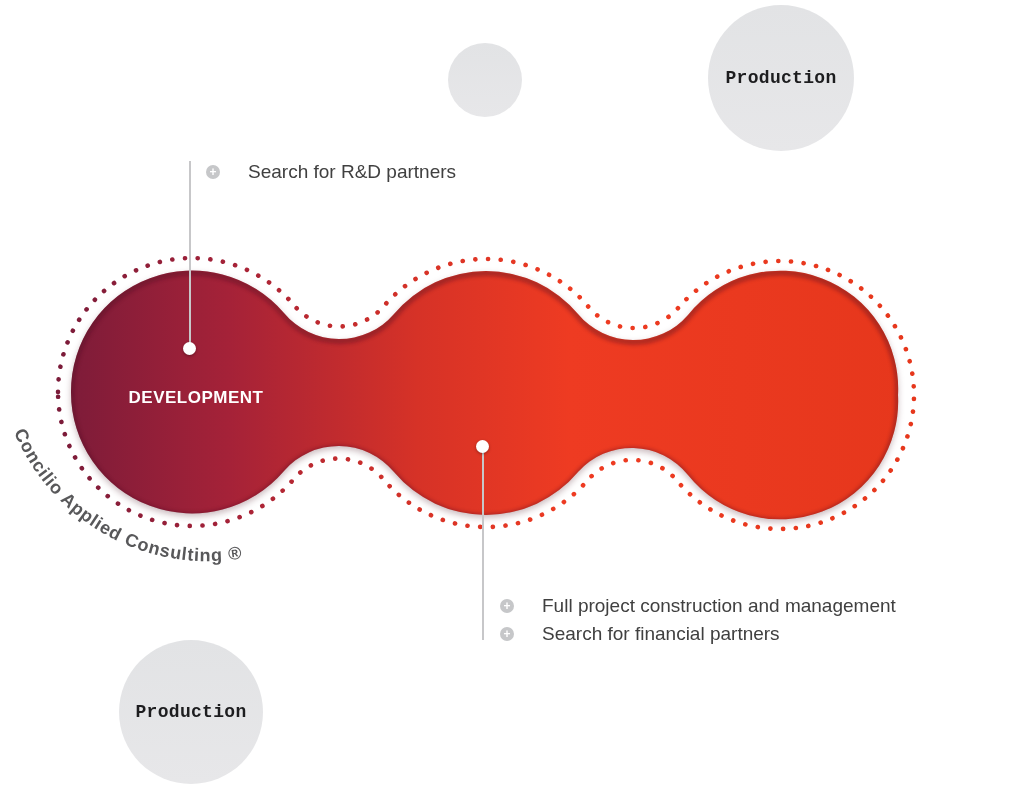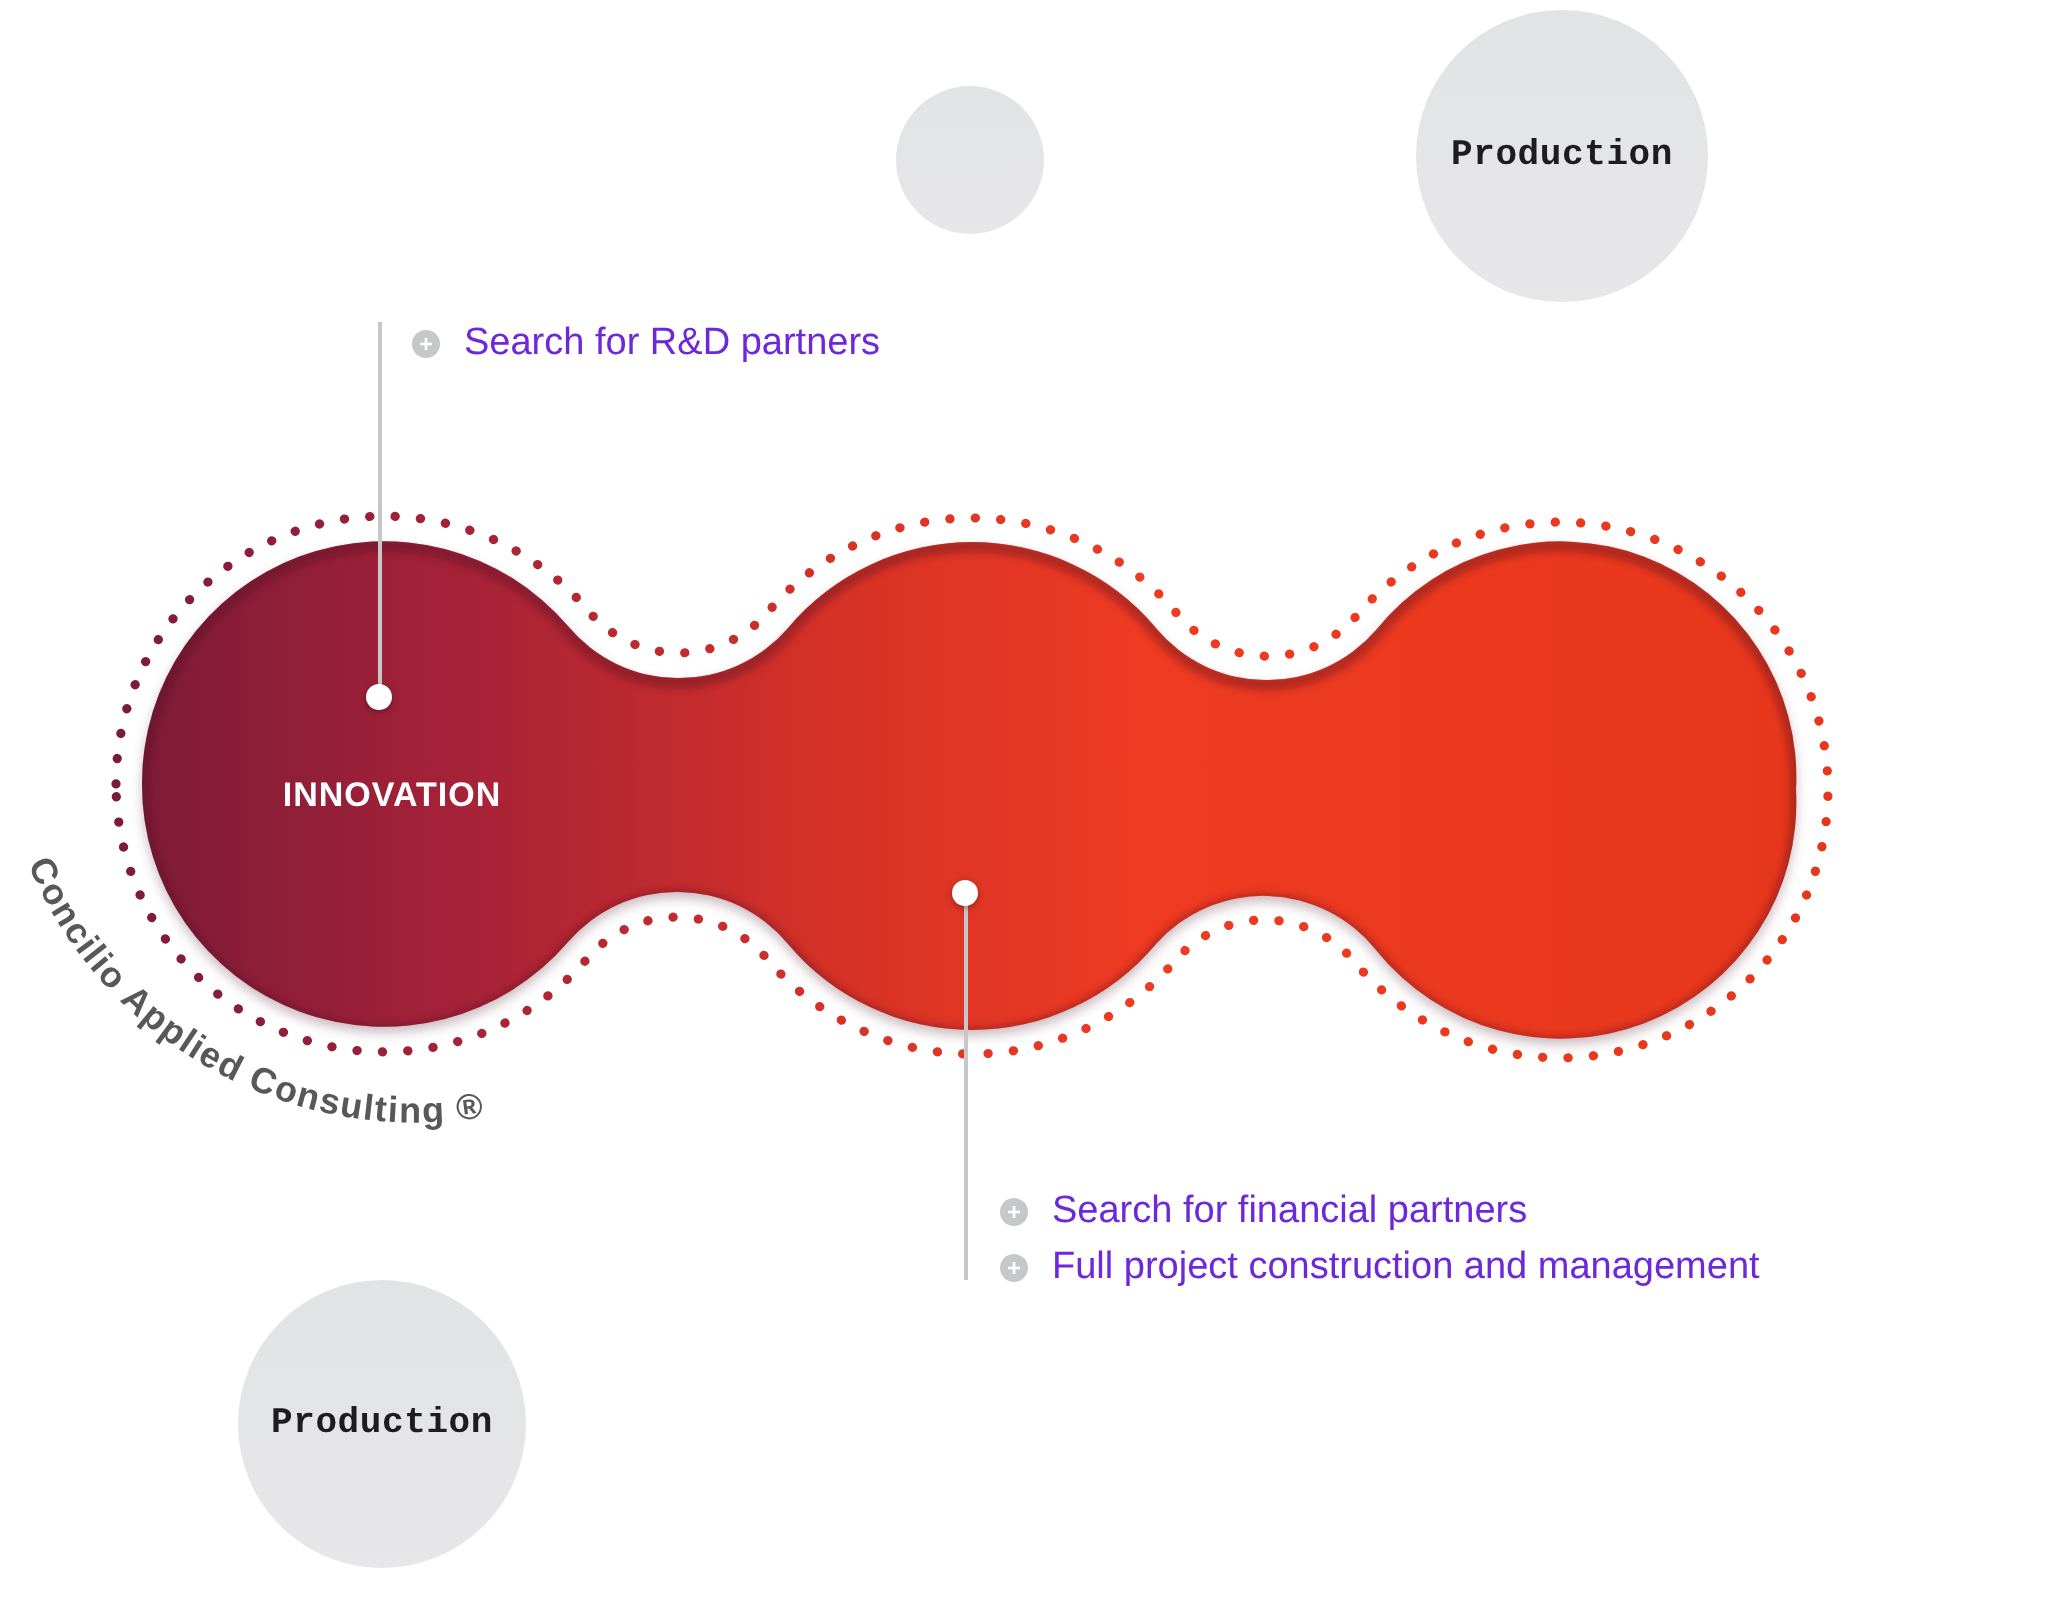--- a/index.html
+++ b/index.html
@@ -30,22 +30,22 @@
   #leader-2 { left:482px; top:450px; height:190px; }
 
   .leader-dot {
     position:absolute; width:13px; height:13px; border-radius:50%;
     background:#ffffff; box-shadow:0 1px 3px rgba(0,0,0,0.35);
   }
   #leader-dot-1 { left:183px; top:342px; }
   #leader-dot-2 { left:476px; top:440px; }
 
   .annotation-row {
-    display:flex; align-items:center; gap:12px;
-    font-size:19px; color:#6d28d9; height:22px; white-space:nowrap;
+    display:flex; align-items:center; gap:28px;
+    font-size:19px; color:#404040; height:22px; white-space:nowrap;
   }
   #ann-rd  { position:absolute; left:206px; top:161px; }
   #ann-col { position:absolute; left:500px; top:595px; display:flex; flex-direction:column; gap:6px; }
 
   .bullet {
     width:14px; height:14px; border-radius:50%; background:#c6c7c9;
     color:#ffffff; font-weight:700; font-size:12px; line-height:14px;
     text-align:center; flex:0 0 14px;
   }
   .bullet::before { content:"+"; display:block; margin-top:-0.5px; }
@@ -110,23 +110,23 @@
   <div class="leader-dot" id="leader-dot-2"></div>
 
   <div class="annotation-row" id="ann-rd">
     <span class="bullet"></span>
     <span>Search for R&amp;D partners</span>
   </div>
 
   <div id="ann-col">
     <div class="annotation-row">
       <span class="bullet"></span>
-      <span>Search for financial partners</span>
+      <span>Full project construction and management</span>
     </div>
     <div class="annotation-row">
       <span class="bullet"></span>
-      <span>Full project construction and management</span>
+      <span>Search for financial partners</span>
     </div>
   </div>
 
-  <div class="stage-label" id="stage-innovation">INNOVATION</div>
+  <div class="stage-label" id="stage-innovation">DEVELOPMENT</div>
 
 </div>
 
 </body></html>

